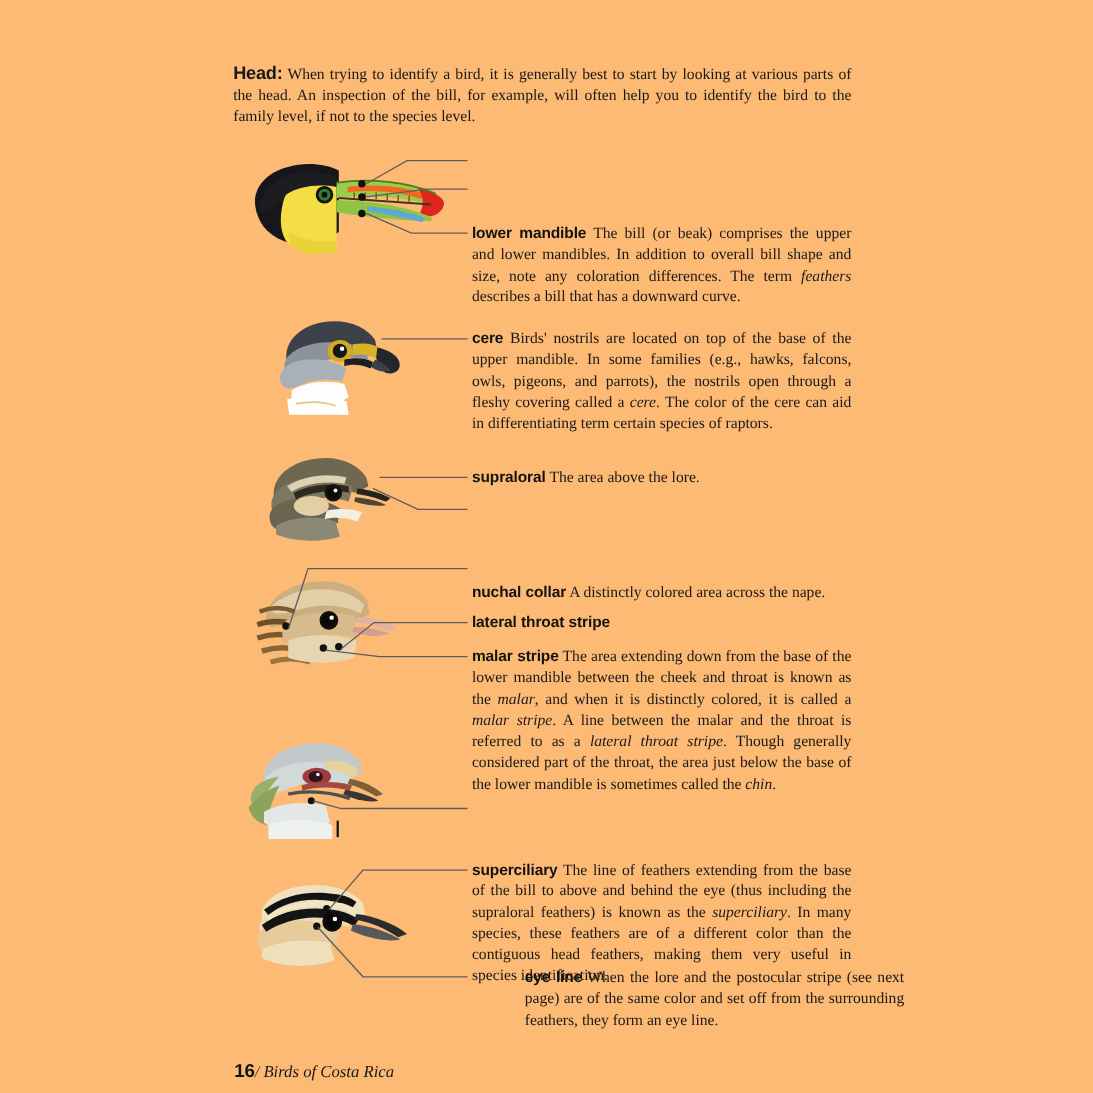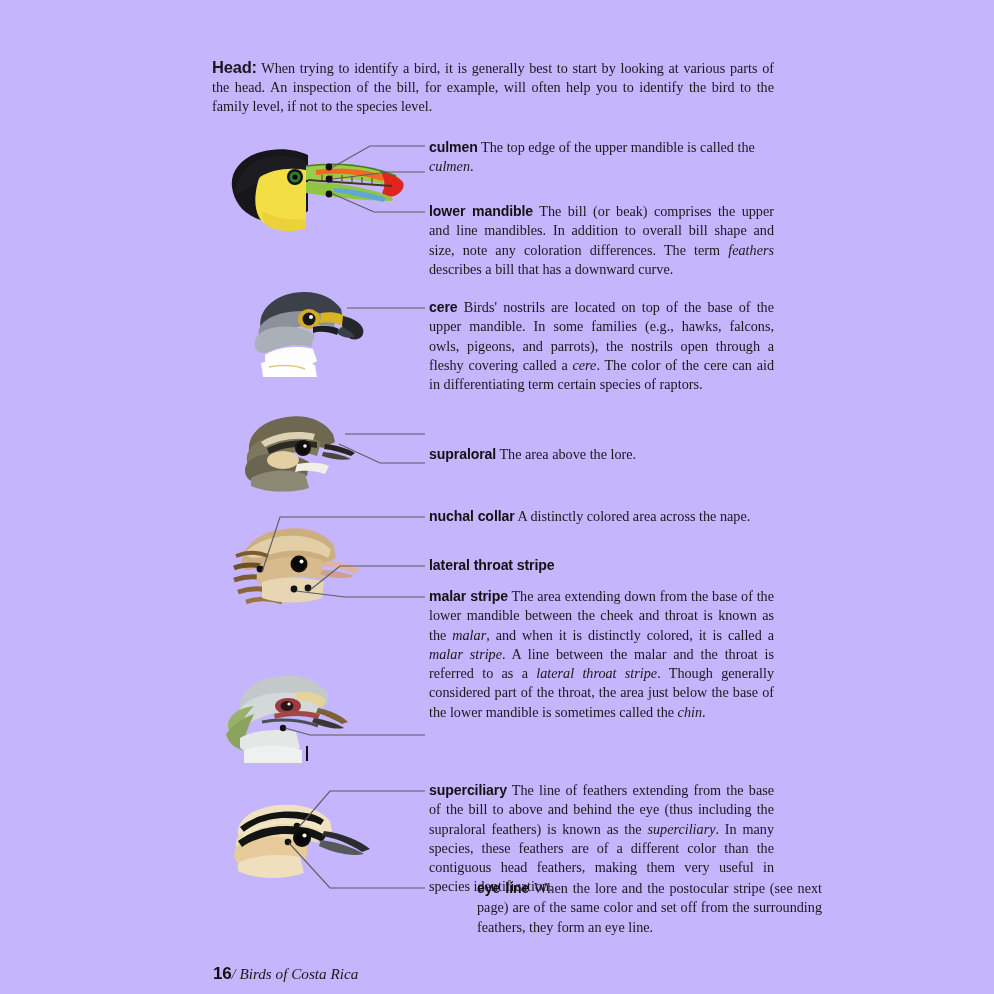--- a/index.html
+++ b/index.html
@@ -12,21 +12,21 @@
     width: 994px;
     height: 994px;
     overflow: hidden;
     font-family: "Liberation Serif", serif;
     color: #1a1a1a;
   }
   #page {
     position: relative;
     width: 994px;
     height: 994px;
-    background: #c4b5fd;
+    background: #fdba74;
   }
 
   
   #intro {
     position: absolute;
     left: 212px;
     top: 58px;
     width: 562px;
     font-family: "Liberation Serif", serif;
     font-size: 14.2px;
@@ -326,39 +326,36 @@
       <path d="M296 591 L345 597 L425 597"></path>
 
       <path d="M285 728 L310 735 L425 735"></path>
 
       <path d="M299 827 L330 791 L425 791"></path>
 
       <path d="M289 843 L330 888 L425 888"></path>
     </g>
   </svg>
 
-  <div class="entry single" style="top:138px;">
-    <span class="term">culmen</span><span> The top edge of the upper mandible is called the </span><span class="it">culmen</span><span>.</span>
-  </div>
 
 
   <div class="entry" style="top:202px;">
-    <span class="term">lower mandible</span><span>  The bill (or beak) comprises the upper and line mandibles. In addition to overall bill shape and size, note any coloration differences. The term </span><span class="it">feathers</span><span> describes a bill that has a downward curve.</span>
+    <span class="term">lower mandible</span><span>  The bill (or beak) comprises the upper and lower mandibles. In addition to overall bill shape and size, note any coloration differences. The term </span><span class="it">feathers</span><span> describes a bill that has a downward curve.</span>
   </div>
 
   <div class="entry" style="top:298px;">
     <span class="term">cere</span><span> Birds' nostrils are located on top of the base of the upper mandible. In some families (e.g., hawks, falcons, owls, pigeons, and parrots), the nostrils open through a fleshy covering called a </span><span class="it">cere</span><span>. The color of the cere can aid in differentiating term certain species of raptors.</span>
   </div>
 
-  <div class="entry single" style="top:424px;margin-top:21px;">
+  <div class="entry single" style="top:424px;">
     <span class="term">supraloral</span><span> The area above the lore.</span>
   </div>
 
 
-  <div class="entry single" style="top:507px;">
+  <div class="entry single" style="top:529px;">
     <span class="term">nuchal collar</span><span> A distinctly colored area across the nape.</span>
   </div>
 
   <div class="entry single" style="top:556px;">
     <span class="term">lateral throat stripe</span>
   </div>
 
   <div class="entry" style="top:587px;">
     <span class="term">malar stripe</span><span> The area extending down from the base of the lower mandible between the cheek and throat is known as the </span><span class="it">malar</span><span>, and when it is distinctly colored, it is called a </span><span class="it">malar stripe</span><span>. A line between the malar and the throat is referred to as a </span><span class="it">lateral throat stripe</span><span>. Though generally considered part of the throat, the area just below the base of the lower mandible is sometimes called the </span><span class="it">chin</span><span>.</span>
   </div>

